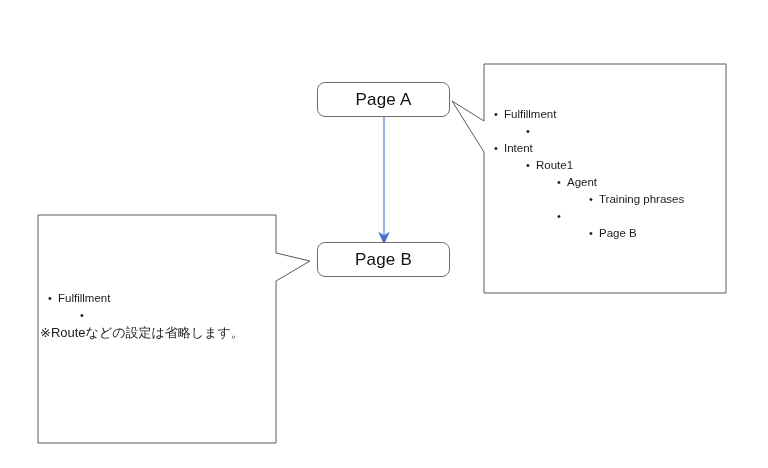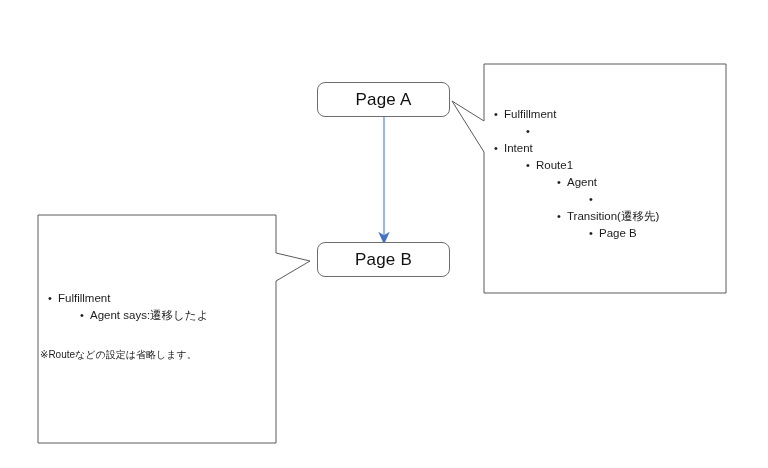--- a/index.html
+++ b/index.html
@@ -96,23 +96,23 @@
     display: inline-block;
   }
 
   
   .lvl-1 { padding-left: 10px; }
   .lvl-2 { padding-left: 42px; }
   .lvl-3 { padding-left: 73px; }
   .lvl-4 { padding-left: 105px; }
 
   .note-line {
-    margin-top: 22px;
+    margin-top: 0;
     padding-left: 2px;
-    font-size: 10px;
+    font-size: 13px;
     line-height: 17px;
     white-space: nowrap;
     color: #1c1c1c;
   }
 </style>
 </head>
 <body>
 
 <div id="canvas">
 
@@ -161,25 +161,25 @@
           <span class="bullet-label">Route1</span>
         </div>
 
         <div class="bullet-line lvl-3">
           <span class="bullet-dot">•</span>
           <span class="bullet-label">Agent</span>
         </div>
 
         <div class="bullet-line lvl-4">
           <span class="bullet-dot">•</span>
+          <span class="bullet-label">Training phrases</span>
         </div>
 
         <div class="bullet-line lvl-3">
           <span class="bullet-dot">•</span>
-          <span class="bullet-label">Transition(遷移先)</span>
         </div>
 
         <div class="bullet-line lvl-4">
           <span class="bullet-dot">•</span>
           <span class="bullet-label">Page B</span>
         </div>
 
       </div>
     </div>
   </div>
@@ -188,21 +188,20 @@
     <div class="callout-body">
       <div class="callout-text">
 
         <div class="bullet-line lvl-1">
           <span class="bullet-dot">•</span>
           <span class="bullet-label">Fulfillment</span>
         </div>
 
         <div class="bullet-line lvl-2">
           <span class="bullet-dot">•</span>
-          <span class="bullet-label">Agent says:遷移したよ</span>
         </div>
 
         <div class="note-line">※Routeなどの設定は省略します。</div>
 
       </div>
     </div>
   </div>
 
 </div>
 

